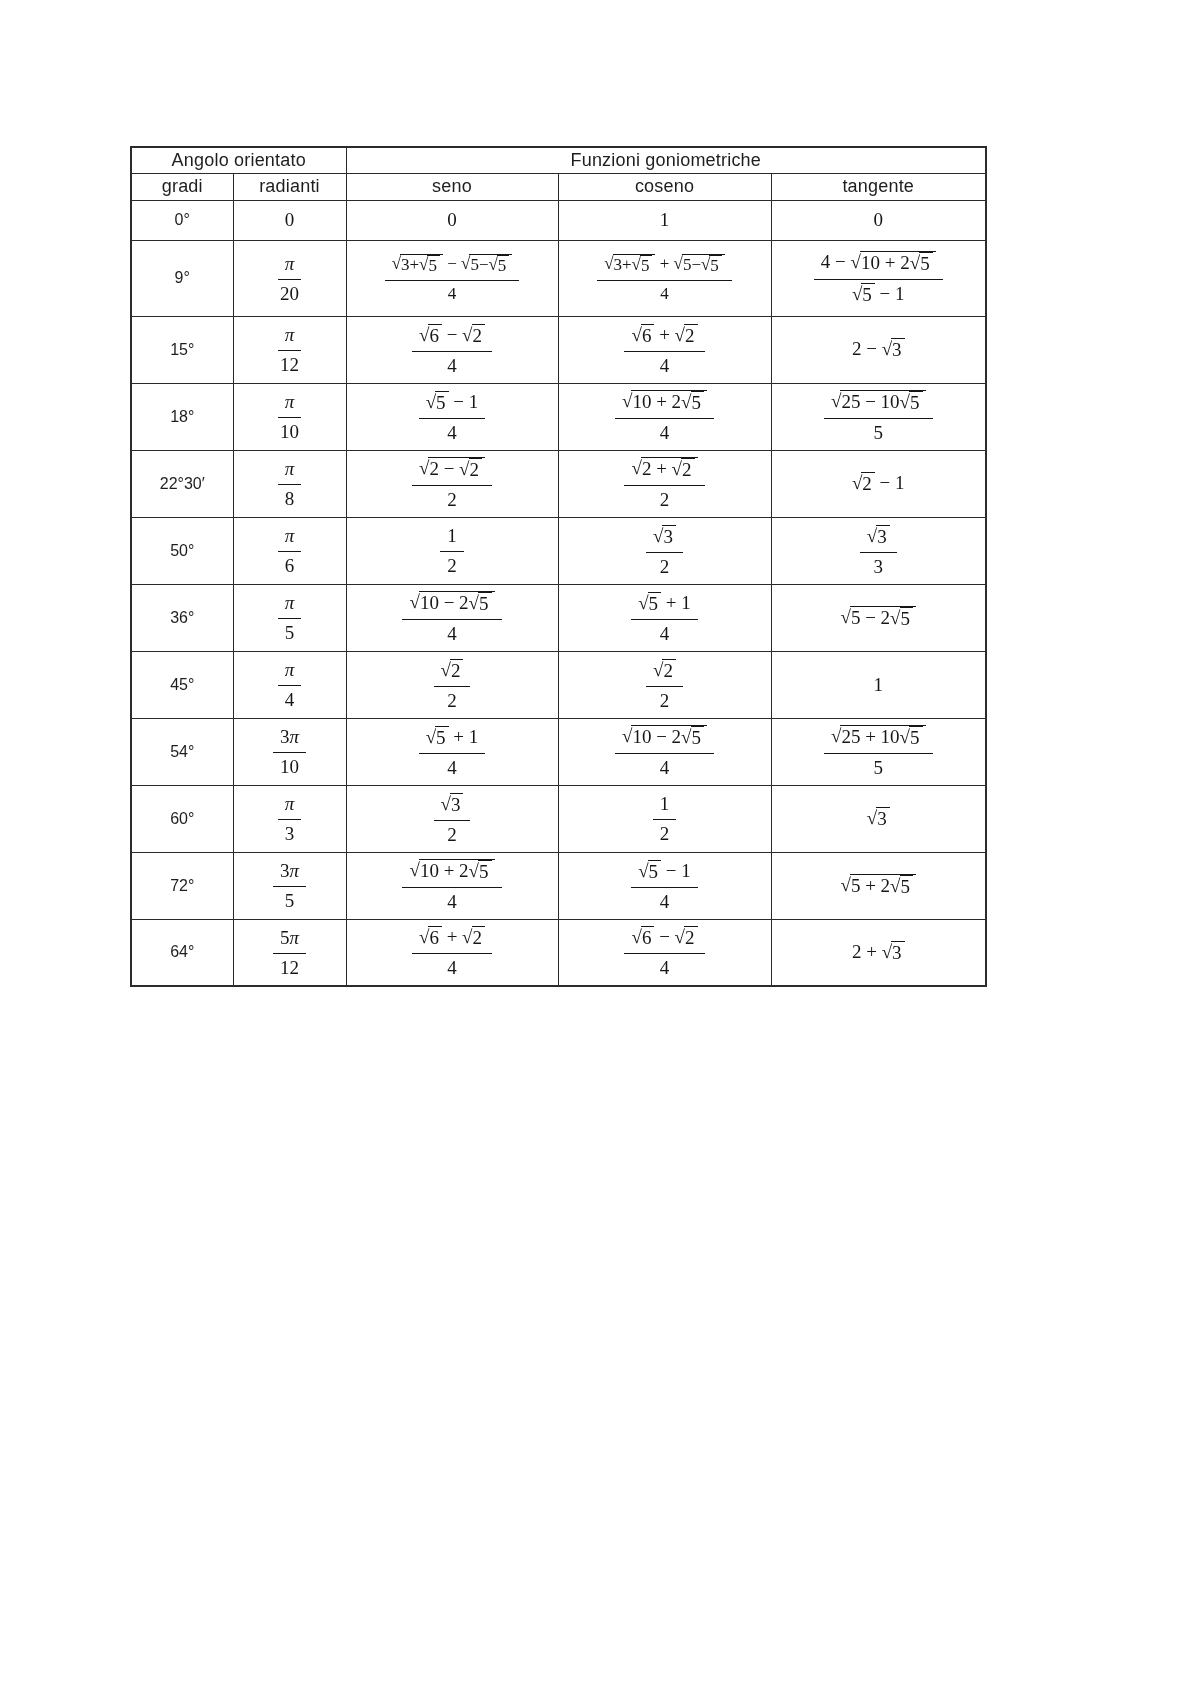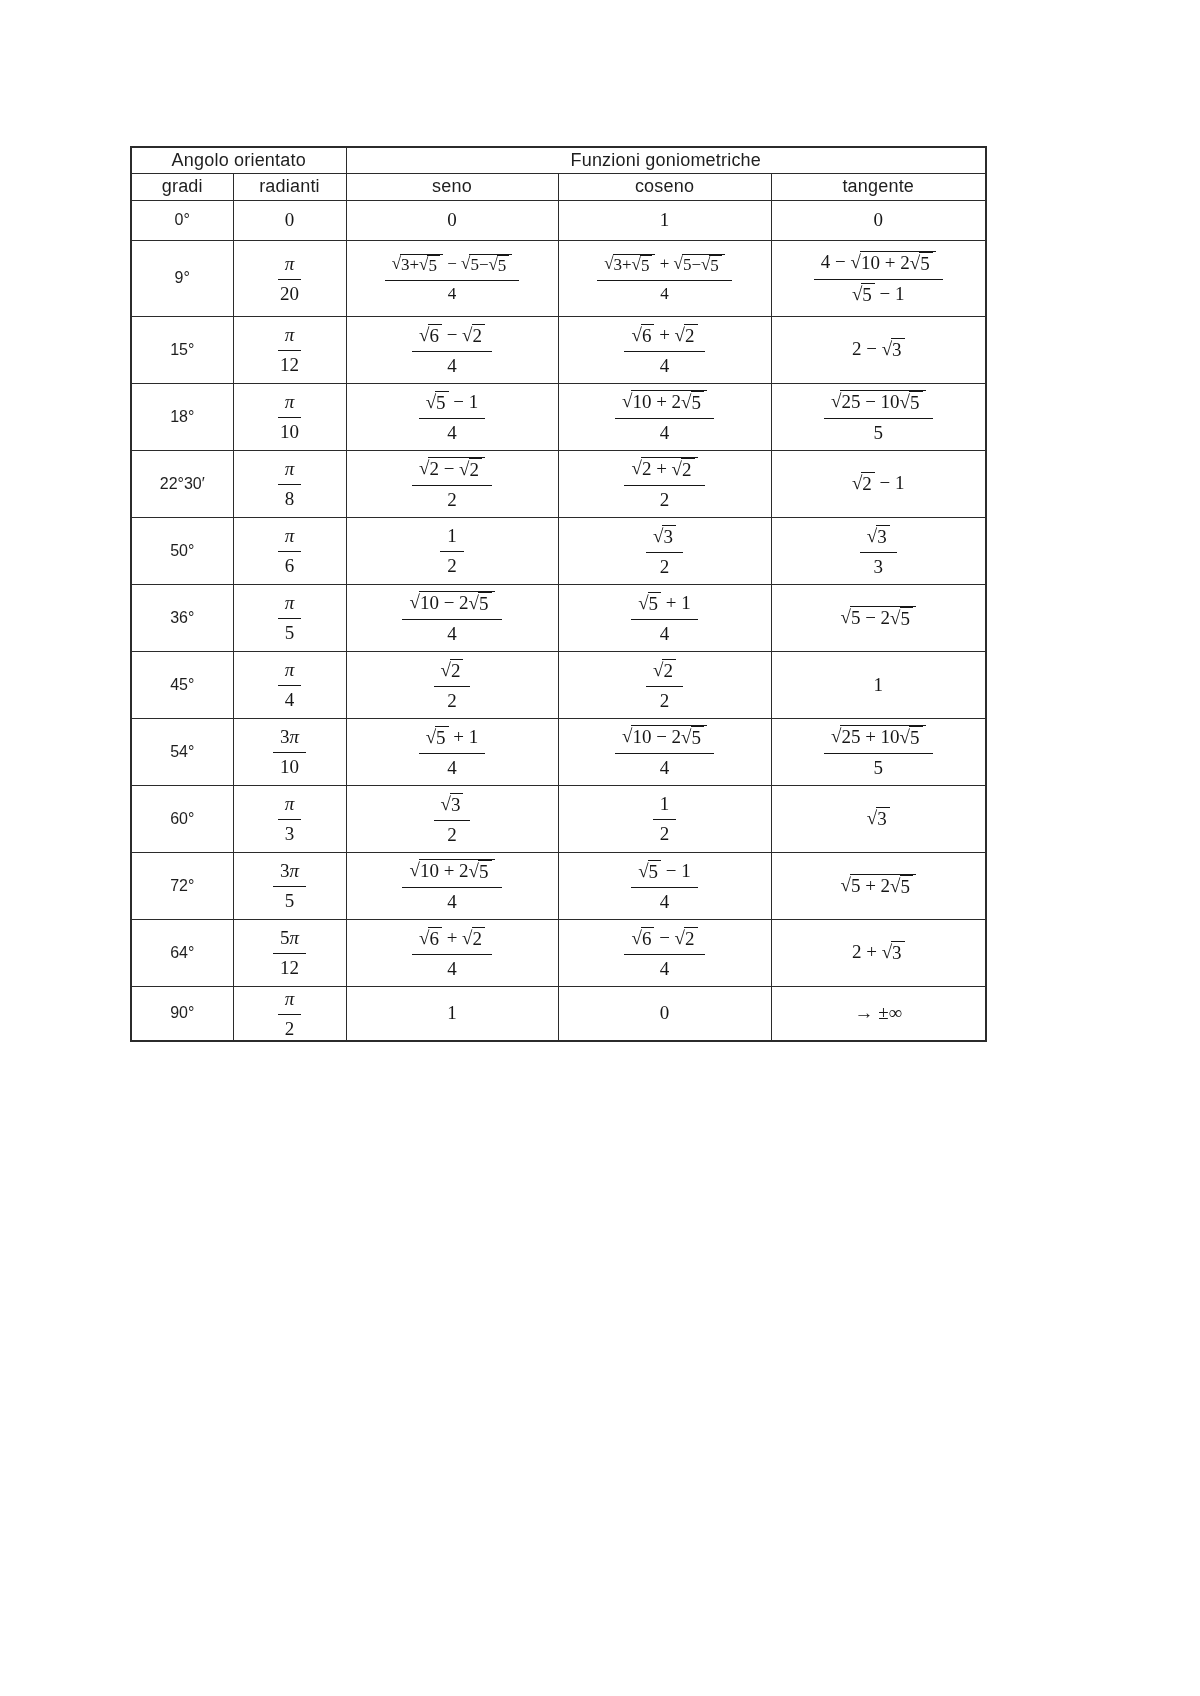--- a/index.html
+++ b/index.html
@@ -416,26 +416,16 @@
                     <span class="sq-r">√</span>
                     <span class="sq-a">2</span>
                   </span></span>
                 <span class="d">4</span>
               </span></td>
         <td class="math">2 + <span class="sq">
                 <span class="sq-r">√</span>
                 <span class="sq-a">3</span>
               </span></td>
       </tr>
-      <tr class="rlast">
-        <td class="gradi">90°</td>
-        <td class="math"><span class="frac">
-                <span class="n"><i>π</i></span>
-                <span class="d">2</span>
-              </span></td>
-        <td class="math">1</td>
-        <td class="math">0</td>
-        <td class="math">→ ±∞</td>
-      </tr>
     </tbody>
       </table>
   </div>
 </div>
 
 </body></html>

